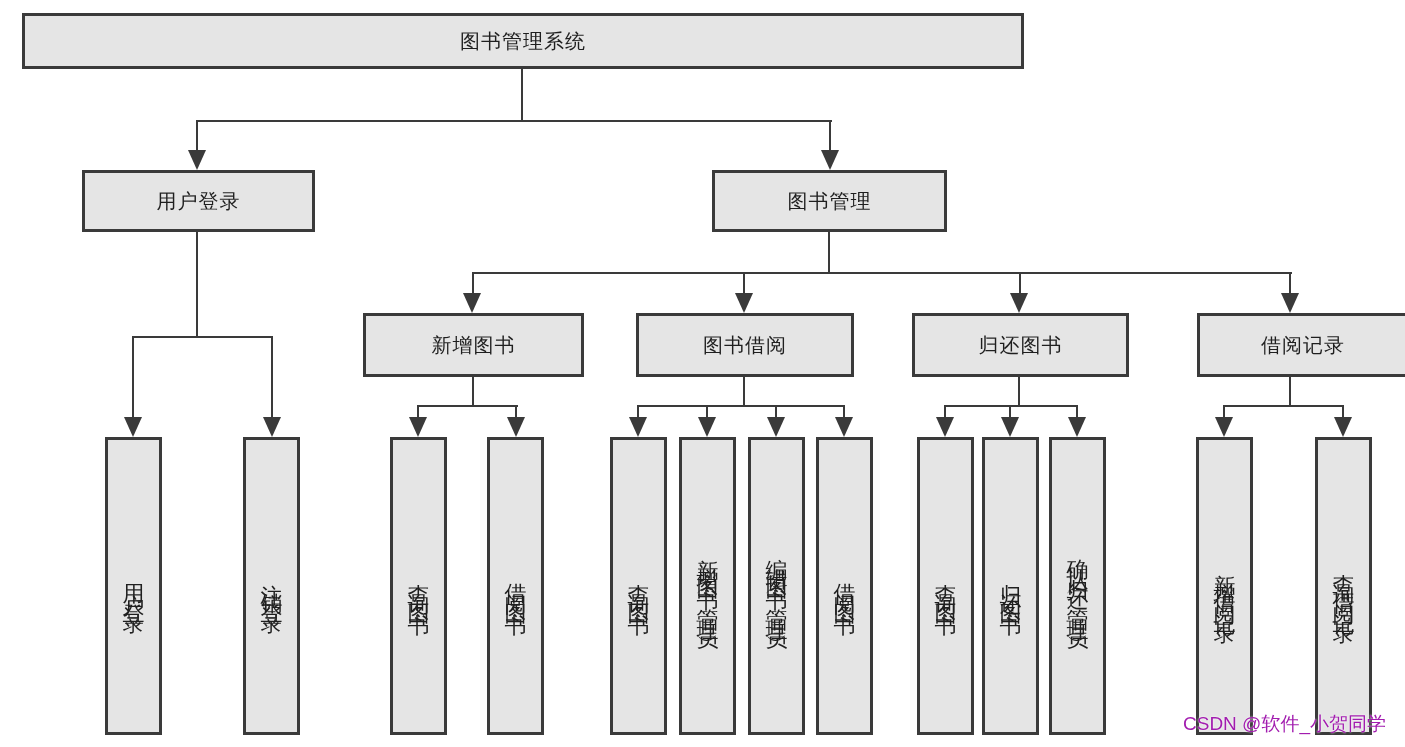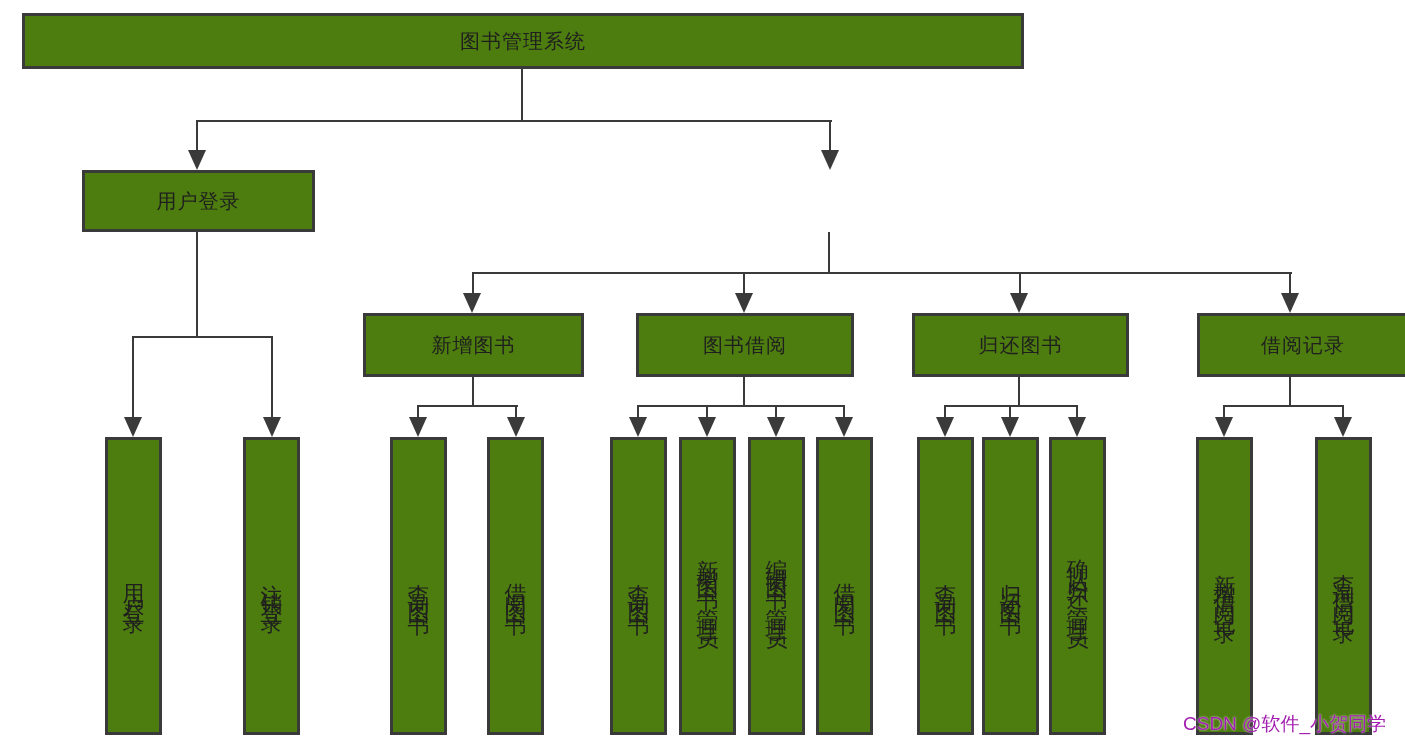--- a/index.html
+++ b/index.html
@@ -8,21 +8,21 @@
     width: 1405px;
     height: 747px;
     background: #ffffff;
     font-family: "Liberation Sans", sans-serif;
     overflow: hidden;
   }
   .node {
     position: absolute;
     box-sizing: border-box;
     border: 3px solid #3a3a3a;
-    background: #4d7c0f;
+    background: #e5e5e5;
     color: #1f1f1f;
     display: flex;
     align-items: center;
     justify-content: center;
   }
   .node.h { font-size: 20px; letter-spacing: 1px; }
   .node.v {
     writing-mode: vertical-rl;
     text-orientation: mixed;
     font-size: 22px;
@@ -60,20 +60,21 @@
   <div class="node h" style="left:22px; top:13px; width:1002px; height:56px;">图书管理系统</div>
 
   <div class="line" style="left:521px; top:69px; width:2px; height:51px;"></div>
   <div class="line" style="left:196px; top:120px; width:636px; height:2px;"></div>
   <div class="line" style="left:196px; top:120px; width:2px; height:32px;"></div>
   <div class="arrowhead" style="left:188px; top:150px;"></div>
   <div class="line" style="left:829px; top:120px; width:2px; height:32px;"></div>
   <div class="arrowhead" style="left:821px; top:150px;"></div>
 
   <div class="node h" style="left:82px; top:170px; width:233px; height:62px;">用户登录</div>
+  <div class="node h" style="left:712px; top:170px; width:235px; height:62px;">图书管理</div>
 
   <div class="line" style="left:196px; top:232px; width:2px; height:106px;"></div>
   <div class="line" style="left:132px; top:336px; width:141px; height:2px;"></div>
   <div class="line" style="left:132px; top:336px; width:2px; height:83px;"></div>
   <div class="arrowhead" style="left:124px; top:417px;"></div>
   <div class="line" style="left:271px; top:336px; width:2px; height:83px;"></div>
   <div class="arrowhead" style="left:263px; top:417px;"></div>
 
   <div class="line" style="left:828px; top:232px; width:2px; height:40px;"></div>
   <div class="line" style="left:472px; top:272px; width:820px; height:2px;"></div>

